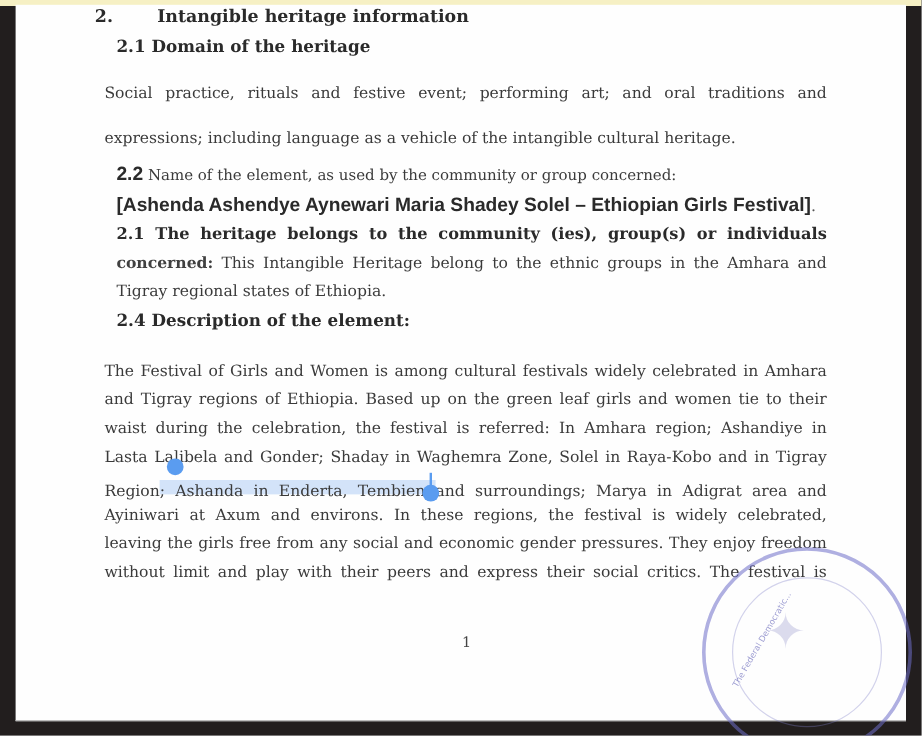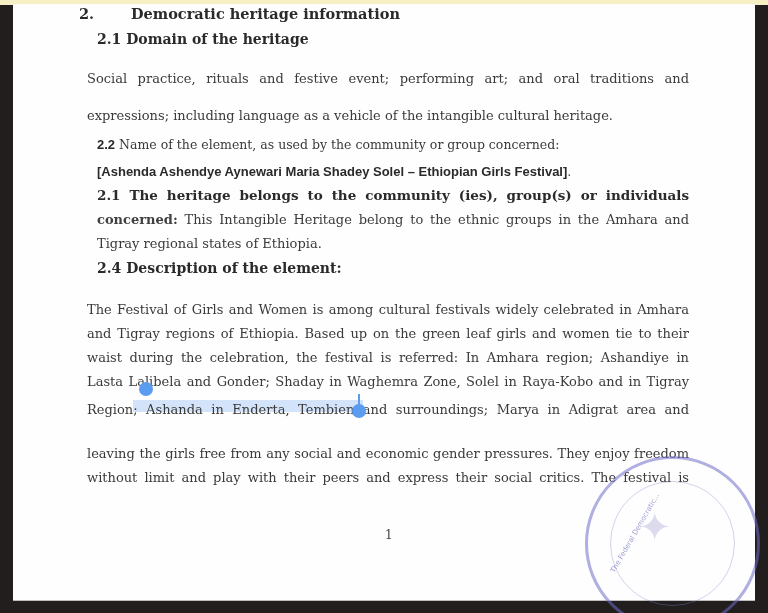--- a/index.html
+++ b/index.html
@@ -21,21 +21,21 @@
     .h { font-weight: bold; color: #2a2a2a; }
     .h1 { font-size: 14.5px; top: 1px; }
     .h2 { font-size: 14px; }
     .line {
       position: absolute; left: 74px; width: 602px; white-space: nowrap;
       text-align: justify; text-align-last: justify; font-size: 13px; color: #3a3a3a;
     }
     .line.last { text-align-last: left; }
     .sans-bold {
       font-family: "Liberation Sans", "DejaVu Sans", sans-serif; font-weight: bold;
-      font-size: 13px; color: #2a2a2a;
+      font-size: 16px; color: #2a2a2a;
     }
     .sel-bg {
       position: absolute; background: rgba(120,170,240,0.32);
     }
     .handle {
       position: absolute; width: 14px; height: 14px; border-radius: 50%;
       background: #5a9cf0;
     }
     .handle-stem {
       position: absolute; width: 2px; background: #5a9cf0;
@@ -60,21 +60,21 @@
     .page-num { font-size: 12px; color: #444; }
   </style>
 </head>
 <body>
 
 <div class="top-band"></div>
 
 <div class="page">
 
   <span class="abs h h1 num" style="top:1px;left:66px;font-size:14.5px;">2.</span>
-  <span class="abs h h1 ttl" style="top:1px;left:118px;font-size:14.5px;">Democratic heritage information</span>
+  <span class="abs h h1 ttl" style="top:1px;left:118px;font-size:14.5px;">Intangible heritage information</span>
 
   <span class="abs h h2" style="top:27px;left:84px;">2.1 Domain of the heritage</span>
   <div class="line" style="top:67px;">Social practice, rituals and festive event; performing art; and oral traditions and</div>
   <div class="line last" style="top:92px;margin-top:12px;">expressions; including language as a vehicle of the intangible cultural heritage.</div>
 
   <div class="abs" style="top:133px;left:84px;font-size:12.5px;color:#3a3a3a;">
     <span class="sans-bold">2.2</span>
     <span>Name of the element, as used by the community or group concerned:</span>
   </div>
   <div class="abs" style="top:157px;left:84px;">
@@ -88,20 +88,21 @@
   <span class="abs h h2" style="top:256px;left:84px;text-align:right;">2.4 Description of the element:</span>
 
   <div class="sel-bg" style="left:135px;top:372px;width:541px;height:24px;background:transparent;"></div>
   <div class="sel-bg" style="left:120px;top:396px;width:230px;height:12px;"></div>
 
   <div class="line" style="top:298px;">The Festival of Girls and Women is among cultural festivals widely celebrated in Amhara</div>
   <div class="line" style="top:322px;">and Tigray regions of Ethiopia. Based up on the green leaf girls and women tie to their</div>
   <div class="line" style="top:346px;">waist during the celebration, the festival is referred: In Amhara region;  Ashandiye in</div>
   <div class="line" style="top:370px;">Lasta Lalibela and Gonder; Shaday in Waghemra Zone, Solel in Raya-Kobo and in Tigray</div>
   <div class="line" style="top:398px;">Region; Ashanda in Enderta, Tembien and surroundings; Marya in Adigrat area and</div>
+  <div class="line" style="top:418px;">Ayiniwari at Axum and environs. In these regions, the festival is widely celebrated,</div>
   <div class="line" style="top:442px;">leaving the girls free from any social and economic gender pressures. They enjoy freedom</div>
   <div class="line" style="top:466px;">without limit and play with their peers and express their social critics. The festival is</div>
 
   <div class="handle" style="left:126px;top:378px;"></div>
   <div class="handle-stem" style="left:345px;top:390px;height:16px;"></div>
   <div class="handle" style="left:339px;top:400px;"></div>
 
   <div class="stamp">
     <div class="stamp-inner"></div>
     <span class="stamp-text">The Federal Democratic...</span>

